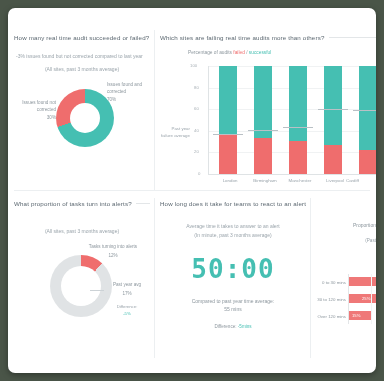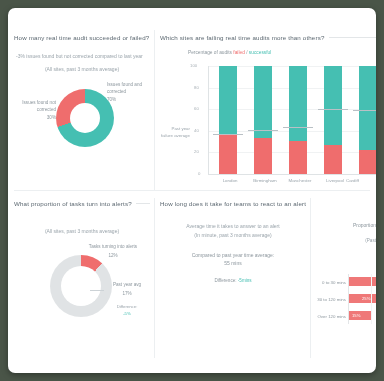--- a/index.html
+++ b/index.html
@@ -223,20 +223,21 @@
   <div class="panel" style="left:152px; top:192px; width:146px; height:158px;">
 
     <div class="title-row" style="width:100%;">
       <span class="panel-title">How long does it take for teams to react to an alert?</span>
       <span class="title-rule"></span>
     </div>
 
     <div class="subtitle" style="margin-top:16px;">Average time it takes to answer to an alert</div>
     <div class="subtitle" style="margin-top:3px;">(In minute, past 3 months average)</div>
 
+    <div id="timer-value" style="margin-top:16px;">50:00</div>
 
     <div class="subtitle" style="margin-top:14px; color:#8d979e;">Compared to past year time average:</div>
     <div class="subtitle" style="margin-top:2px; color:#8d979e;">55 mins</div>
 
     <div style="margin-top:12px; text-align:center; font-size:4.6px; color:#8d979e;">
       <span>Difference:</span>
       <span class="teal">-5mins</span>
     </div>
   </div>
 

